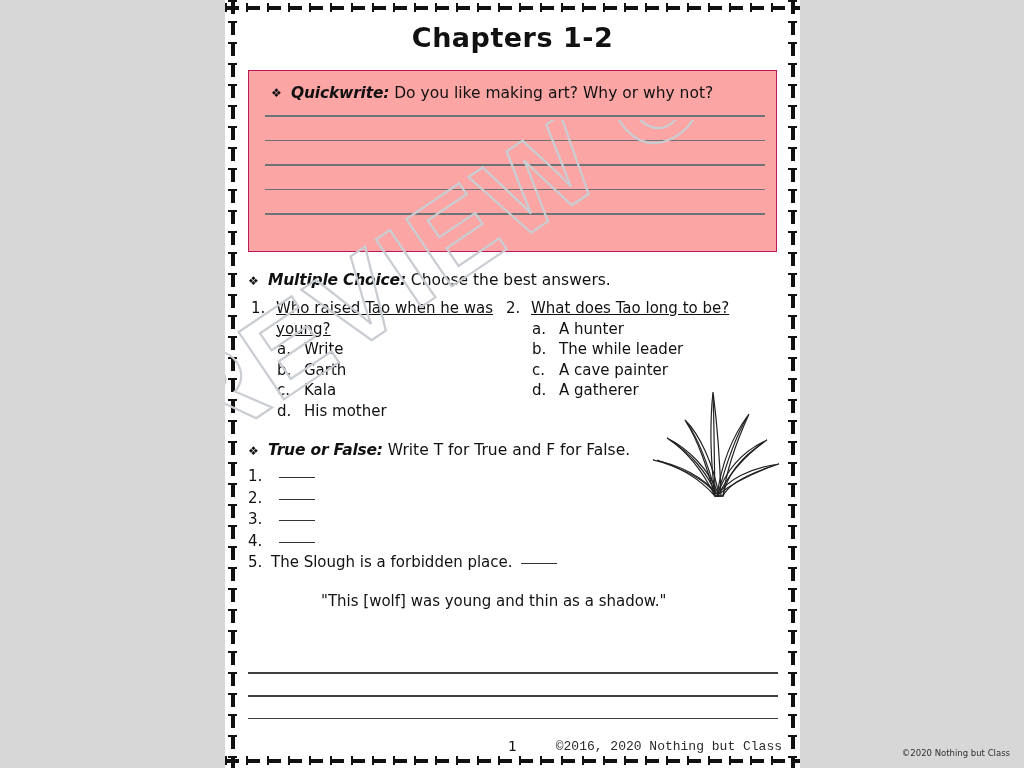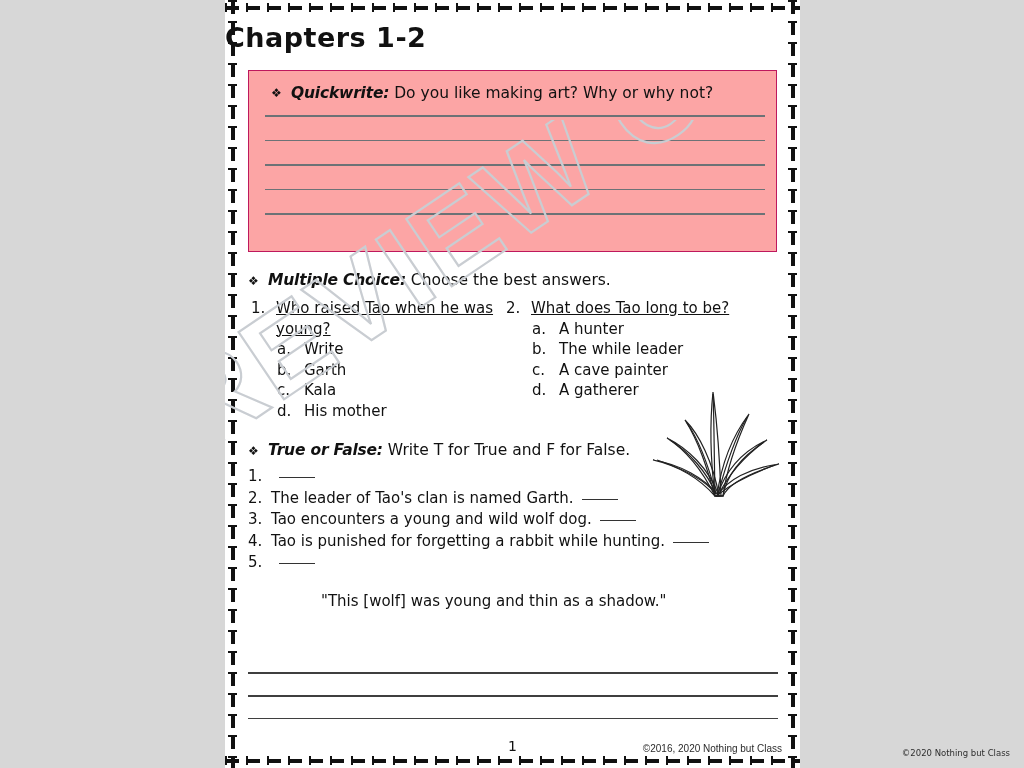--- a/index.html
+++ b/index.html
@@ -37,21 +37,21 @@
     background-image:linear-gradient(to bottom,#111 0,#111 2px,transparent 2px,transparent 21px);
     background-size:9px 21px;background-repeat:repeat-y;}
   .stitch-right{right:3px;top:0;width:9px;height:768px;
     background-image:linear-gradient(to bottom,#111 0,#111 14px,transparent 14px,transparent 21px);
     background-size:4px 21px;background-position:3px 0;background-repeat:repeat-y;}
 
   
   #content{position:absolute;left:0;top:0;width:575px;height:768px;}
 
   .title{
-    position:absolute;left:0;top:22px;width:575px;text-align:left;
+    position:absolute;left:0;top:22px;width:575px;text-align:center;
     font-family:"DejaVu Sans", sans-serif;
     font-weight:bold;font-size:27px;letter-spacing:.5px;color:#111;
   }
 
   
   .qw-box{
     position:absolute;left:23px;top:70px;width:529px;height:182px;
     background:#fca5a5;border:1px solid #be185d;box-sizing:border-box;
   }
   .qw-head{
@@ -87,22 +87,22 @@
   .tf-row{display:flex;align-items:baseline;}
   .tf-row .num{width:23px;flex:0 0 23px;}
   .tf-blank{display:inline-block;width:36px;border-bottom:1.6px solid #333;margin-left:8px;
             position:relative;top:-3px;}
   .quote{margin-top:4px;padding-left:73px;font-size:15px;}
   .ans-lines{position:absolute;left:23px;width:530px;}
   .ans-lines div{height:1.8px;background:#3f3f3f;margin-bottom:21px;}
 
   .page-num{position:absolute;left:0;bottom:14px;width:575px;text-align:center;
             font-size:14px;color:#111;}
-  .copyright-in{position:absolute;right:18px;bottom:14px;font-size:10px;color:#2b2b2b;
-            font-family:Liberation Sans, sans-serif;}
+  .copyright-in{position:absolute;right:18px;bottom:14px;font-size:13px;color:#2b2b2b;
+            font-family:Liberation Mono, monospace;}
   .copyright-out{position:absolute;right:14px;bottom:10px;font-size:8.5px;color:#2f2f2f;}
 
   
   .plant{position:absolute;left:420px;top:368px;width:140px;height:130px;}
 
   
   .watermark{
     position:absolute;left:-120px;top:120px;width:820px;height:470px;
     pointer-events:none;
   }
@@ -198,35 +198,33 @@
         <span class="bullet">❖</span><span class="lbl">True or False:</span>
         <span class="rest">Write T for True and F for False.</span>
       </div>
       <div class="tf-list">
         <div class="tf-row">
           <span class="num">1.</span>
           <span class="tf-blank"></span>
         </div>
         <div class="tf-row">
           <span class="num">2.</span>
-          <span>The leader of Tao's clan is named Garth.</span>
           <span class="tf-blank"></span>
         </div>
         <div class="tf-row">
           <span class="num">3.</span>
-          <span>Tao encounters a young and wild wolf dog.</span>
           <span class="tf-blank"></span>
         </div>
         <div class="tf-row">
           <span class="num">4.</span>
-          <span>Tao is punished for forgetting a rabbit while hunting.</span>
           <span class="tf-blank"></span>
         </div>
         <div class="tf-row">
           <span class="num">5.</span>
+          <span>The Slough is a forbidden place.</span>
           <span class="tf-blank"></span>
         </div>
       </div>
     </div>
 
     <div class="section" style="top:588px;">
       <div class="quote">"This [wolf] was young and thin as a shadow."</div>
     </div>
 
     <div class="ans-lines" style="top:672px;">

